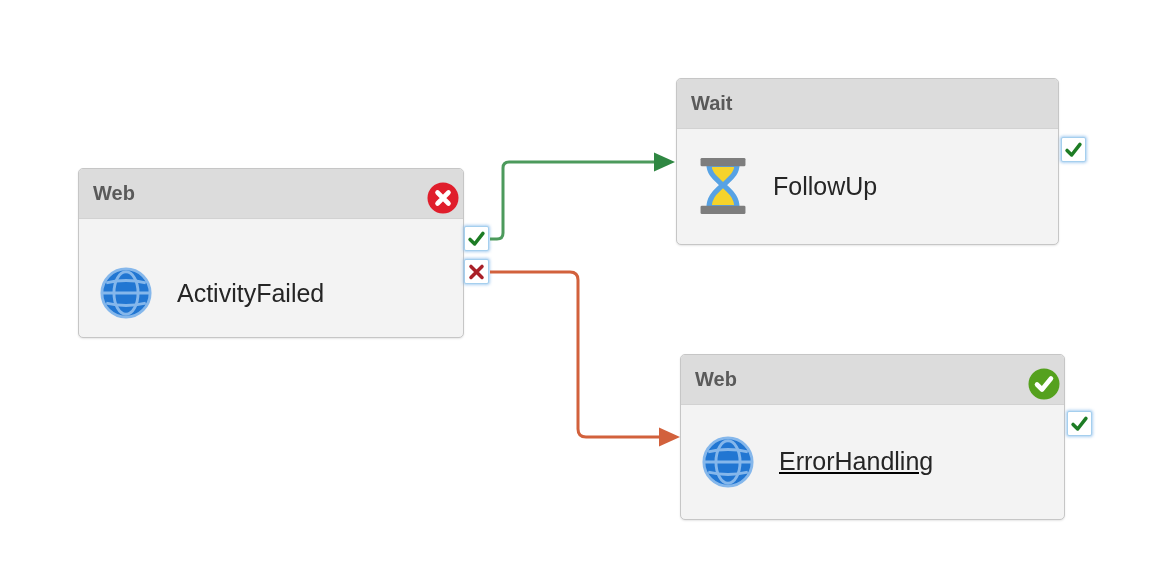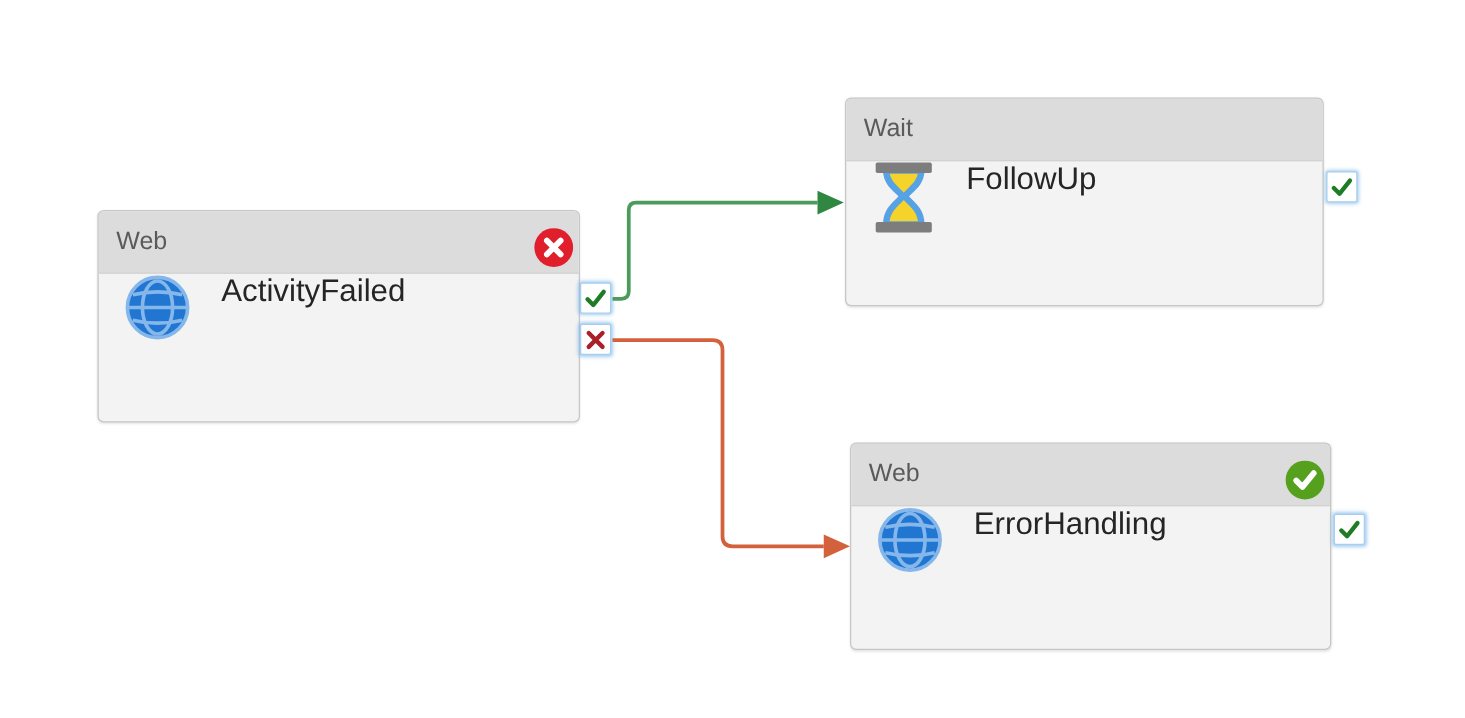--- a/index.html
+++ b/index.html
@@ -6,31 +6,31 @@
   .canvas{position:relative;width:1172px;height:574px;background:#ffffff;overflow:hidden;}
 
   
   .wires{position:absolute;left:0;top:0;width:1172px;height:574px;z-index:3;pointer-events:none;}
 
   
   .node{position:absolute;z-index:2;background:#f3f3f3;border:1px solid #c6c6c6;border-radius:5px;
         box-shadow:0 1px 2px rgba(0,0,0,.10);overflow:hidden;}
   .node-header{position:relative;height:50px;background:#dcdcdc;border-bottom:1px solid #d2d2d2;
         display:flex;align-items:center;padding:0 14px;box-sizing:border-box;
-        font-size:20px;color:#5a5a5a;}
-  .node-body{display:flex;padding-left:20px;box-sizing:border-box;}
+        font-size:20px;color:#5a5a5a;font-weight:bold;}
+  .node-body{display:flex;align-items:center;padding-left:20px;box-sizing:border-box;}
   .node-title{font-size:25px;color:#252525;margin-left:24px;white-space:nowrap;}
   .node-icon{flex:0 0 auto;display:block;}
 
   .af{left:78px;top:168px;width:384px;height:168px;}
   .af .node-body{height:148px;}
   .fu{left:676px;top:78px;width:381px;height:165px;}
   .fu .node-body{height:114px;}
   .eh{left:680px;top:354px;width:383px;height:164px;}
-  .eh .node-body{height:113px;}
+  .eh .node-body{height:113px;text-decoration:underline;}
 
   
   .badge{position:absolute;top:13px;right:4px;width:32px;height:32px;z-index:4;}
 
   
   .port{position:absolute;z-index:2;width:25px;height:25px;box-sizing:border-box;background:#ffffff;
         border:1px solid #a5cfee;border-radius:2px;
         box-shadow:0 0 3px 1px rgba(140,190,235,.75);}
   .port svg{display:block;width:23px;height:23px;}
   .port-af-success{left:464px;top:226px;}

